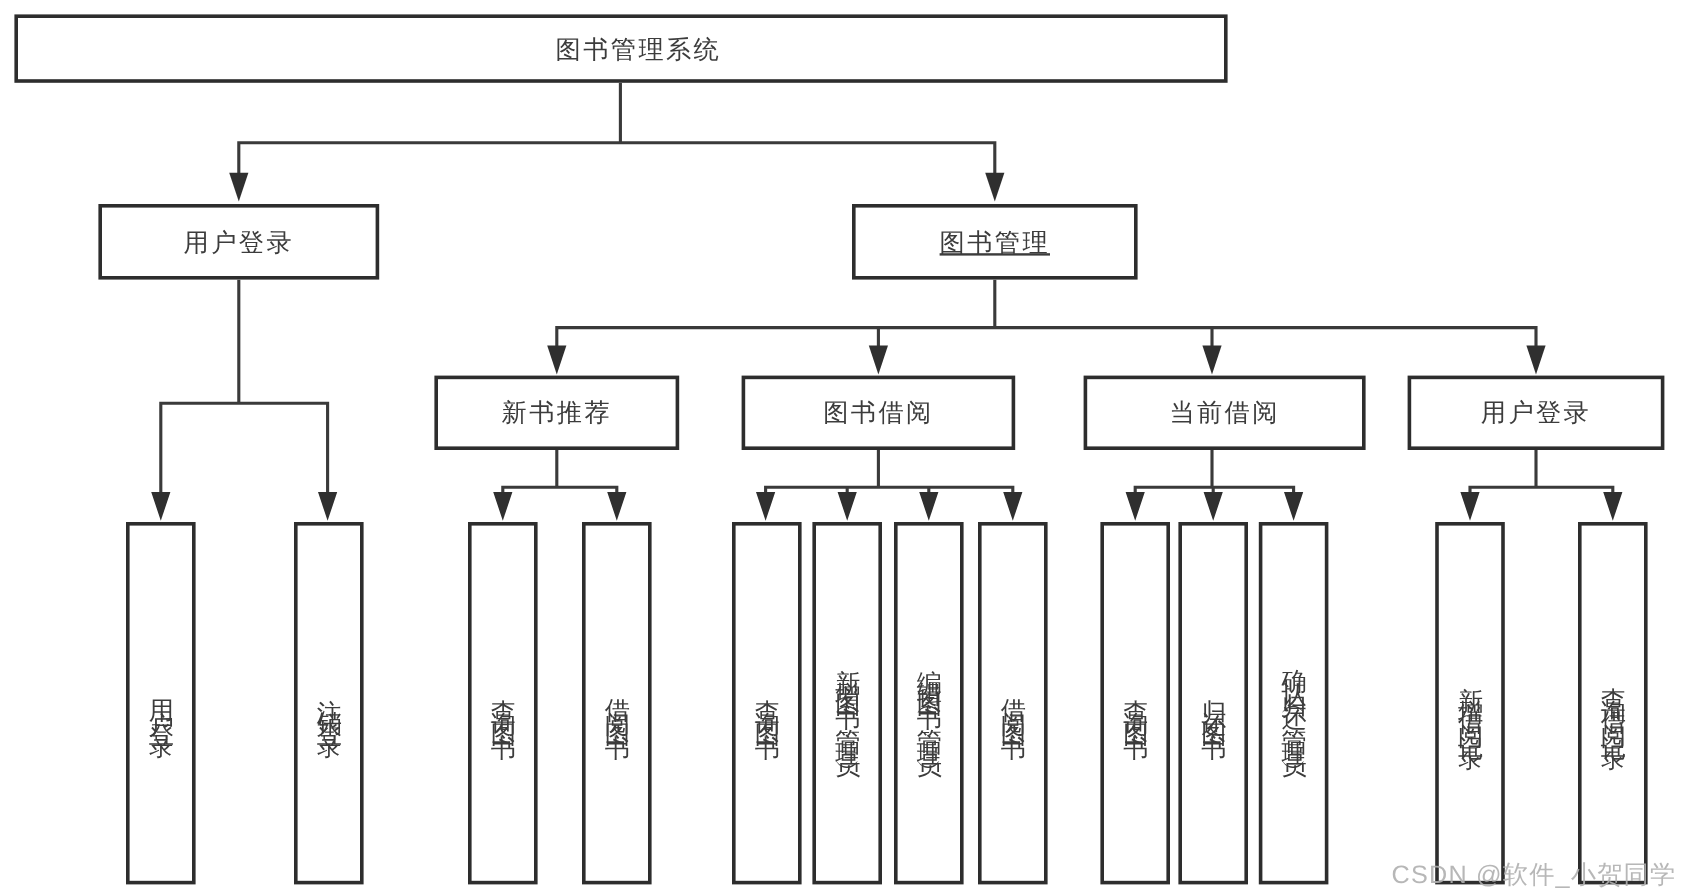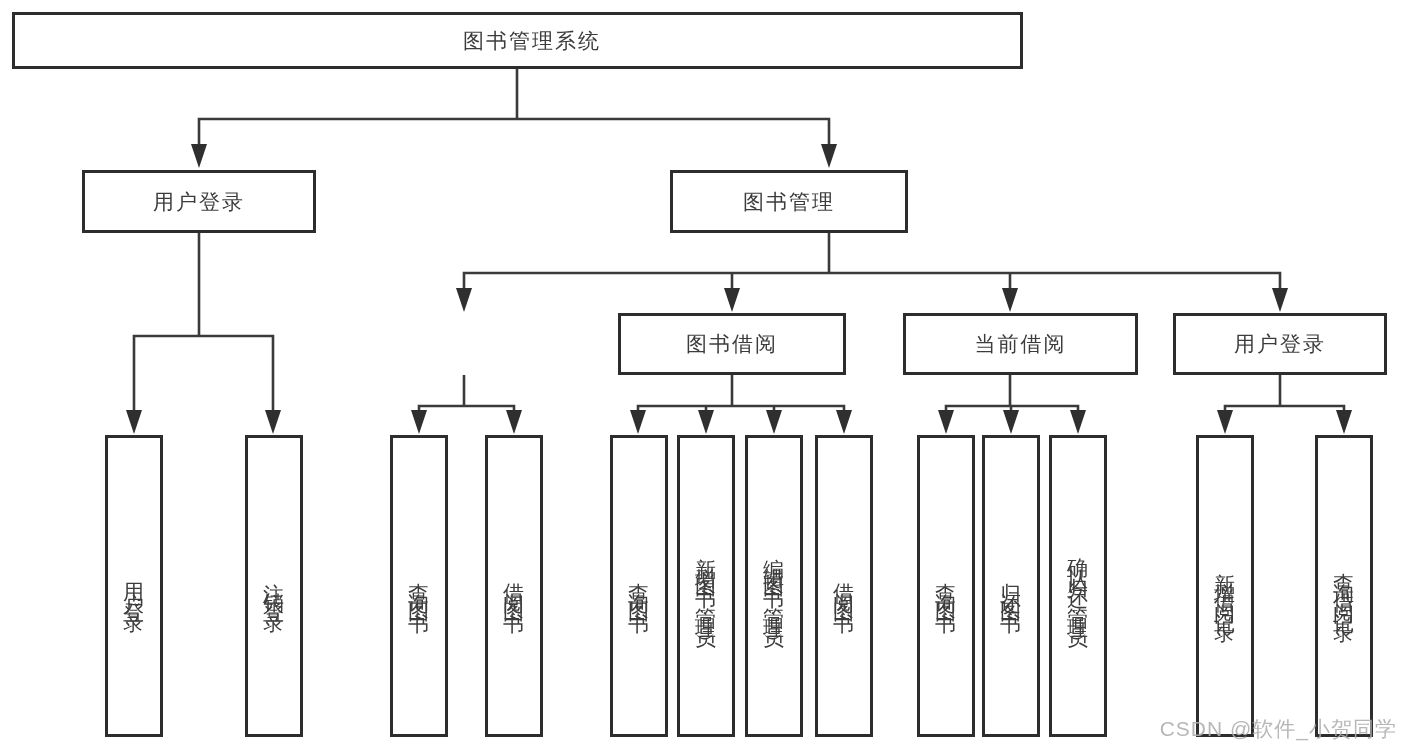--- a/index.html
+++ b/index.html
@@ -121,24 +121,27 @@
     <polygon points="1336,410 1352,410 1344,434"></polygon>
   </svg>
 
   <div class="node h" style="left:12px; top:12px; width:1011px; height:57px;padding-left:29px;">
     <span>图书管理系统</span>
   </div>
 
   <div class="node h" style="left:82px; top:170px; width:234px; height:63px;">
     <span>用户登录</span>
   </div>
-  <div class="node h" style="left:670px; top:170px; width:238px; height:63px;">
+  <div class="node h" style="left:710px; top:170px; width:238px; height:63px;text-decoration:underline;">
     <span>图书管理</span>
   </div>
 
+  <div class="node h" style="left:362px; top:313px; width:204px; height:62px;">
+    <span>新书推荐</span>
+  </div>
   <div class="node h" style="left:618px; top:313px; width:228px; height:62px;">
     <span>图书借阅</span>
   </div>
   <div class="node h" style="left:903px; top:313px; width:235px; height:62px;">
     <span>当前借阅</span>
   </div>
   <div class="node h" style="left:1173px; top:313px; width:214px; height:62px;">
     <span>用户登录</span>
   </div>
 

